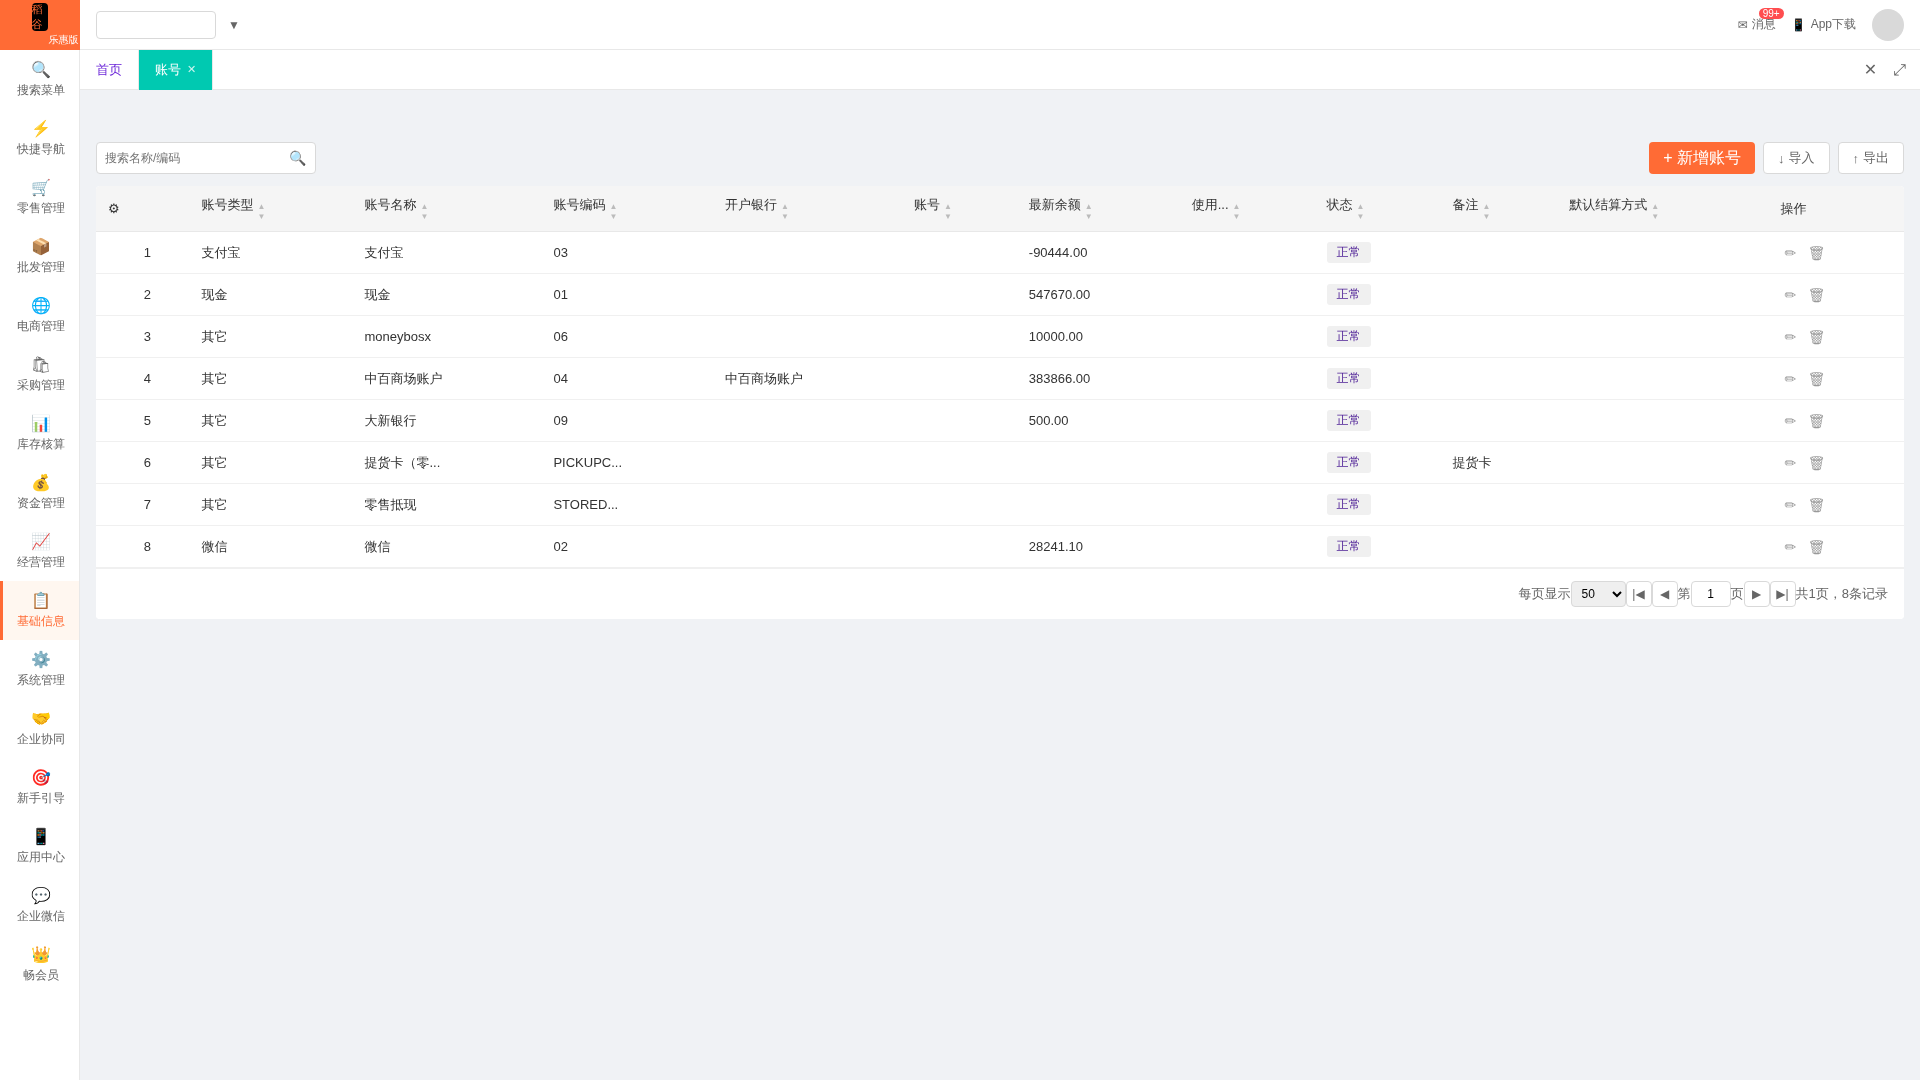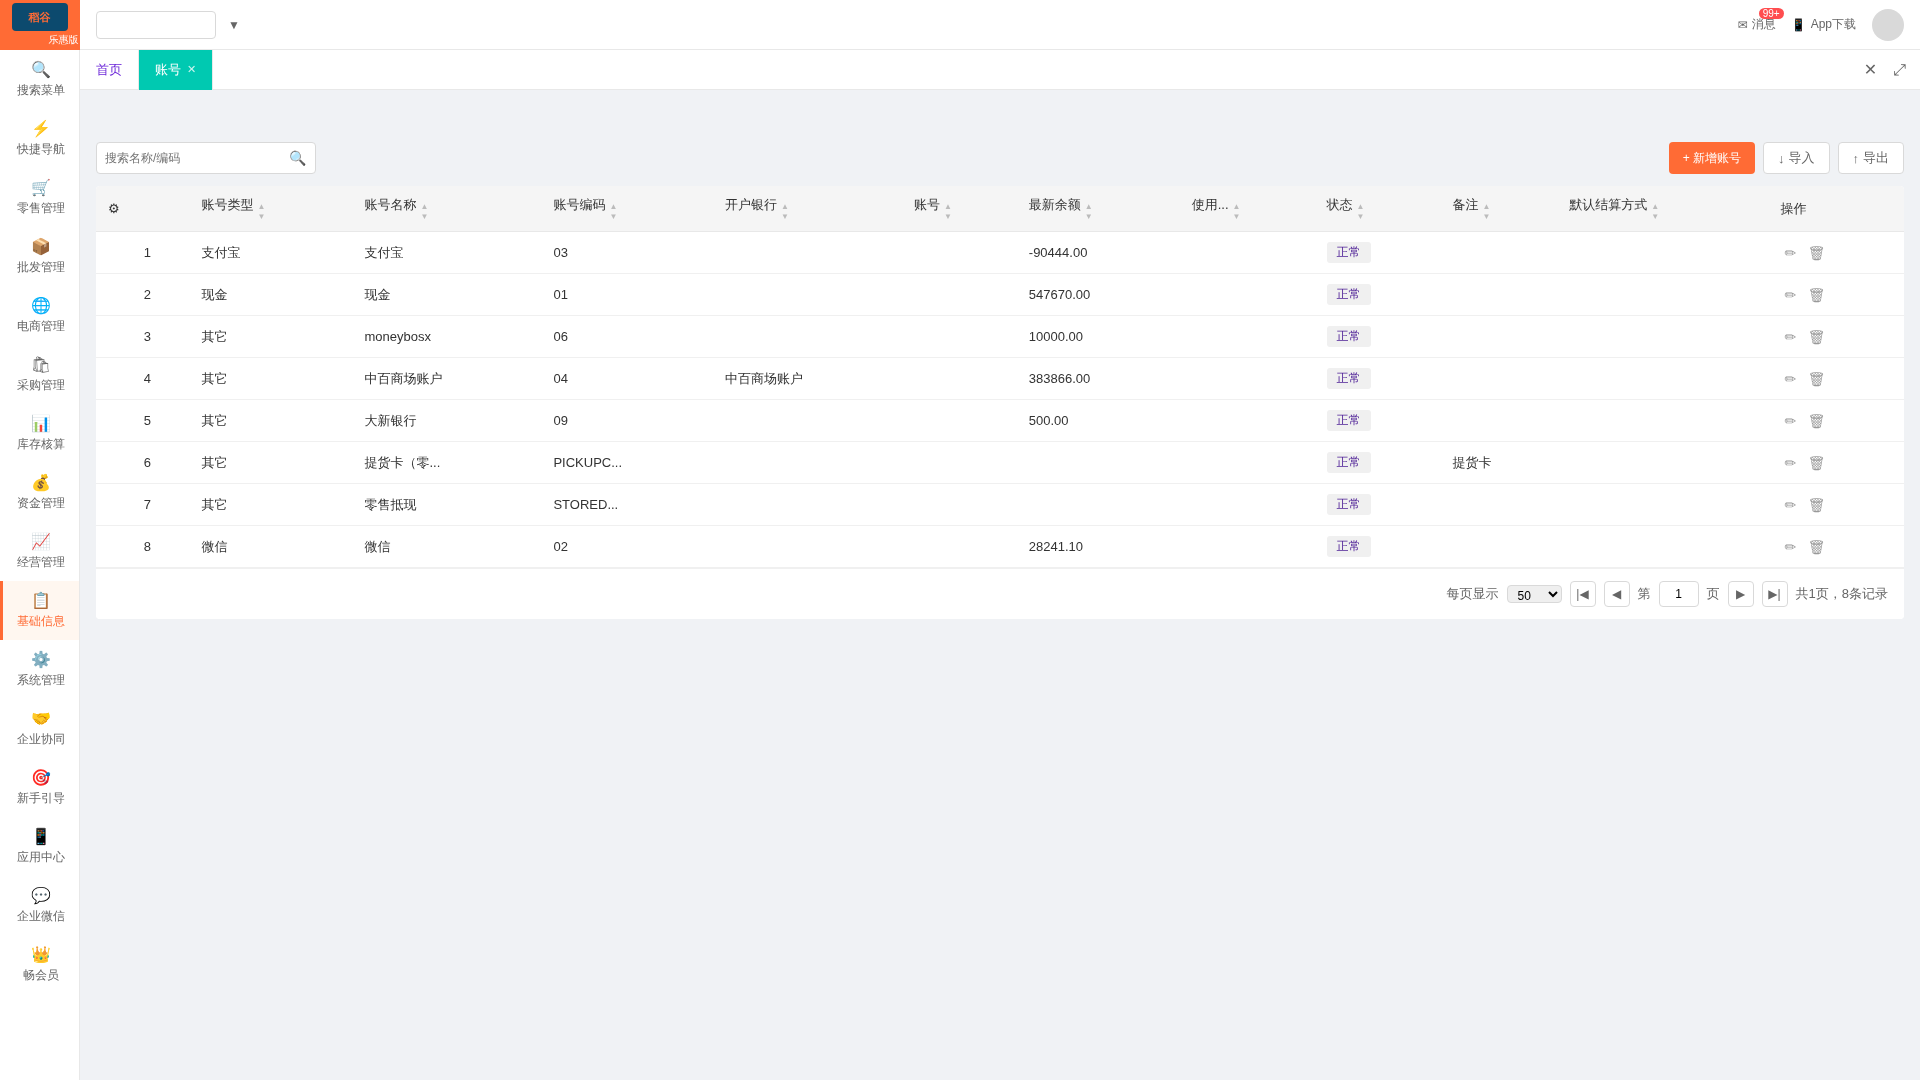--- a/index.html
+++ b/index.html
@@ -21,29 +21,29 @@
       height: 50px;
       background: #ff6b35;
       display: flex;
       flex-direction: column;
       align-items: center;
       justify-content: center;
       color: #fff;
       font-size: 10px;
     }
     .sidebar-logo-icon {
-      width: 56px;
+      width: 16px;
       height: 28px;
-      background: #0c4a6e;
+      background: #000000;
       border-radius: 4px;
       display: flex;
       align-items: center;
       justify-content: center;
       color: #ff6b35;
-      font-weight: bold;
+      font-weight: normal;
       font-size: 11px;
       margin-bottom: 2px;
     }
     .sidebar-logo-text { font-size: 10px; margin-left: 48px; }
     .sidebar-nav { width: 100%; flex: 1; overflow-y: auto; }
     .sidebar-item {
       width: 100%;
       padding: 10px 0;
       display: flex;
       flex-direction: column;
@@ -170,21 +170,21 @@
     .search-icon { color: #999; font-size: 14px; }
     .toolbar-right { display: flex; gap: 8px; }
     .btn-primary {
       background: #ff6b35;
       color: #fff;
       border: none;
       border-radius: 4px;
       padding: 0 14px;
       height: 32px;
       cursor: pointer;
-      font-size: 12px;
+      font-size: 16px;
       display: flex;
       align-items: center;
       gap: 4px;
     }
     .btn-default {
       background: #fff;
       color: #666;
       border: 1px solid #d9d9d9;
       border-radius: 4px;
       padding: 0 14px;
@@ -231,30 +231,29 @@
     .settings-col { width: 30px; }
 
     
     .pagination {
       display: flex;
       align-items: center;
       justify-content: flex-end;
       padding: 12px 16px;
       background: #fff;
       border-top: 1px solid #f0f0f0;
-      gap: 8px;
       font-size: 13px;
       color: #666;
     }
     .page-size-select {
       border: 1px solid #d9d9d9;
       border-radius: 4px;
       padding: 2px 6px;
       font-size: 12px;
-      height: 18px;
+      height: 26px;
     }
     .page-nav-btn {
       border: 1px solid #d9d9d9;
       background: #fff;
       border-radius: 4px;
       width: 26px;
       height: 26px;
       cursor: pointer;
       display: flex;
       align-items: center;

